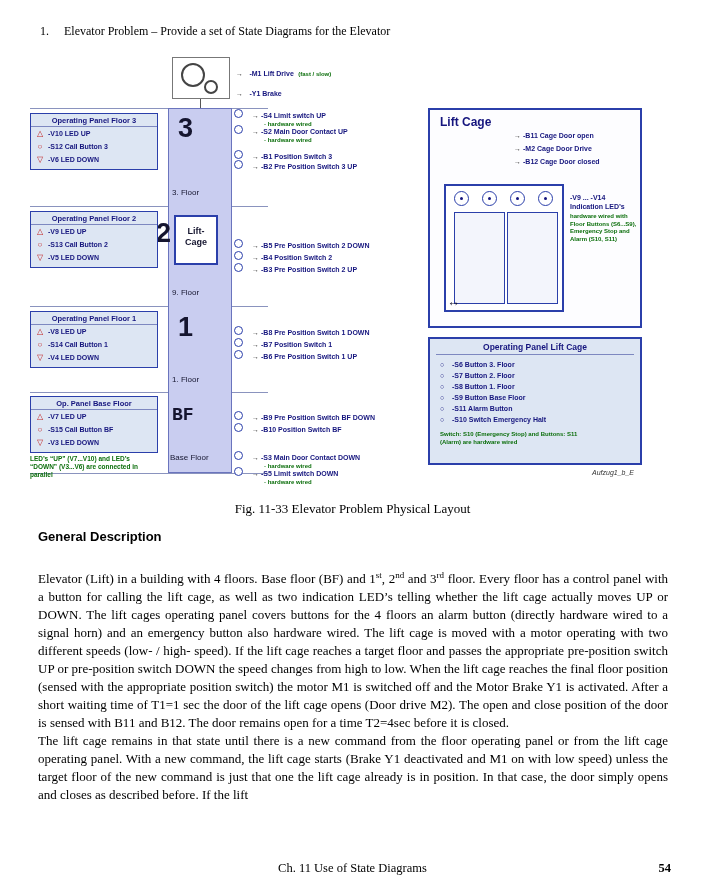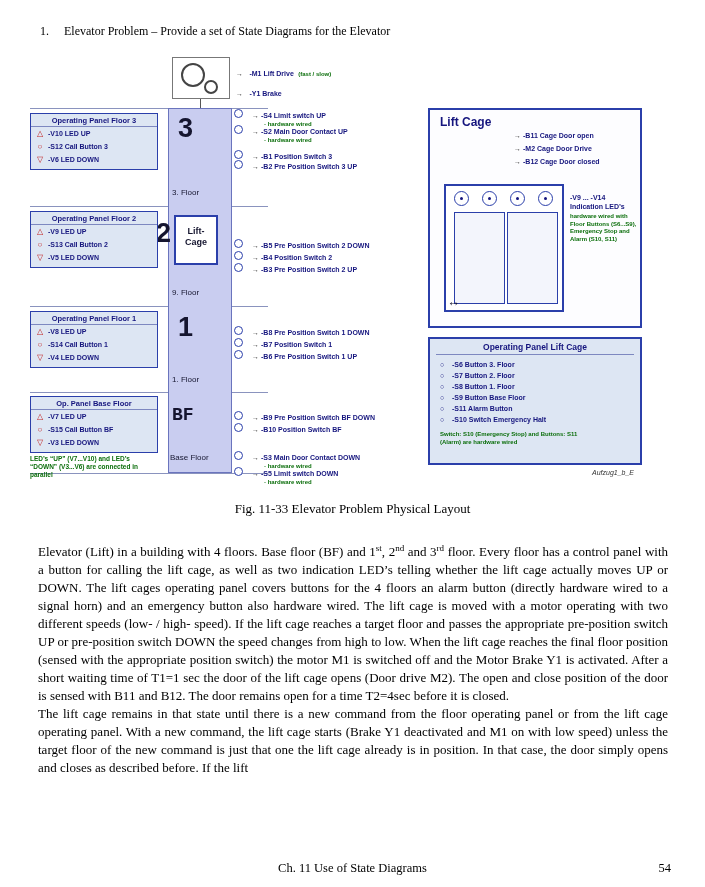--- a/index.html
+++ b/index.html
@@ -62,21 +62,21 @@
   .file-label { position:absolute; left:592px; top:414px; font-size:7px; font-style:italic; color:#333; }
 
   
   .caption { text-align:center; font-size:13px; margin-top:14px; }
   .heading { font-family:"Liberation Sans", sans-serif; font-weight:bold; font-size:13px; margin:12px 0 0 38px; }
   .bodytext { margin:26px 37px 0 38px; font-size:13px; line-height:18px; text-align:justify; }
   .bodytext.second { margin-top:0; }
   sup { font-size:9px; line-height:0; }
   .footer { position:absolute; left:0; right:0; top:861px; font-size:12.5px; }
   .footer .fcenter { text-align:center; }
-  .footer .pnum { position:absolute; right:34px; top:0; }
+  .footer .pnum { position:absolute; right:34px; top:0;font-weight:bold; }
 </style>
 </head>
 <body>
 
 <div class="page">
 
   <div class="doc-title">
     <span class="num">1.</span><span>Elevator Problem – Provide a set of State Diagrams for the Elevator</span>
   </div>
 
@@ -256,20 +256,21 @@
           <span class="cp-sym">○</span>
           <span class="cp-lbl">-S10  Switch Emergency Halt</span>
         </div>
       <div class="cp-note">Switch: S10 (Emergency Stop) and Buttons: S11 (Alarm) are hardware wired</div>
     </div>
     <div class="file-label">Aufzug1_b_E</div>
   </div>
 
   <div class="caption">Fig. 11-33   Elevator Problem Physical Layout</div>
 
+  <div class="heading">General Description</div>
 
   <p class="bodytext"><span>Elevator (Lift) in a building with 4 floors. Base floor (BF) and 1</span><sup>st</sup><span>, 2</span><sup>nd</sup><span> and 3</span><sup>rd</sup><span> floor.  Every floor has a control panel with a button for calling the lift cage, as well as two indication LED’s telling whether the lift cage actually moves UP or DOWN. The lift cages operating panel covers buttons for the 4 floors an alarm button (directly hardware wired to a signal horn) and an emergency button also hardware wired. The lift cage is moved with a motor operating with two different speeds (low- / high- speed).  If the lift cage reaches a target floor and passes the appropriate pre-position switch UP or pre-position switch DOWN the speed changes from high to low. When the lift cage reaches the final floor position (sensed with the appropriate position switch) the motor M1 is switched off and the Motor Brake Y1 is activated. After a short waiting time of T1=1 sec the door of the lift cage opens (Door drive M2). The open and close position of the door is sensed with B11 and B12. The door remains open for a time T2=4sec before it is closed.</span></p>
 
   <p class="bodytext second">The lift cage remains in that state until there is a new command from the floor operating panel or from the lift cage operating panel.  With a new command, the lift cage starts (Brake Y1 deactivated and M1 on with low speed) unless the target floor of the new command is just that one the lift cage already is in position. In that case, the door simply opens and closes as described before. If the lift</p>
 
   <div class="footer">
     <div class="fcenter">Ch. 11 Use of State Diagrams</div>
     <div class="pnum">54</div>
   </div>
 

